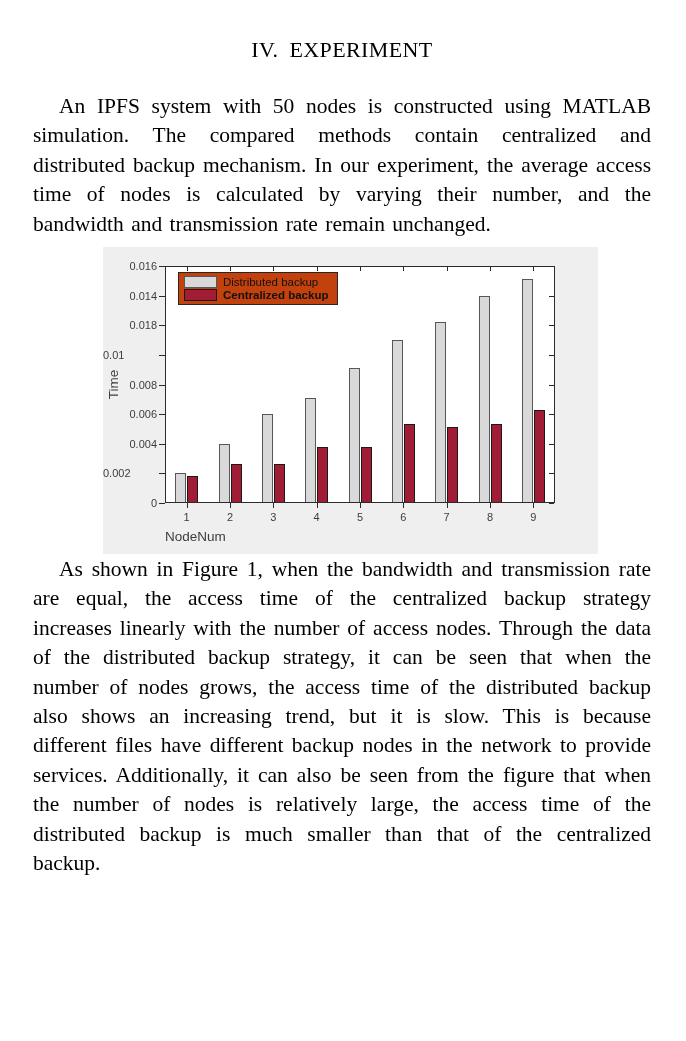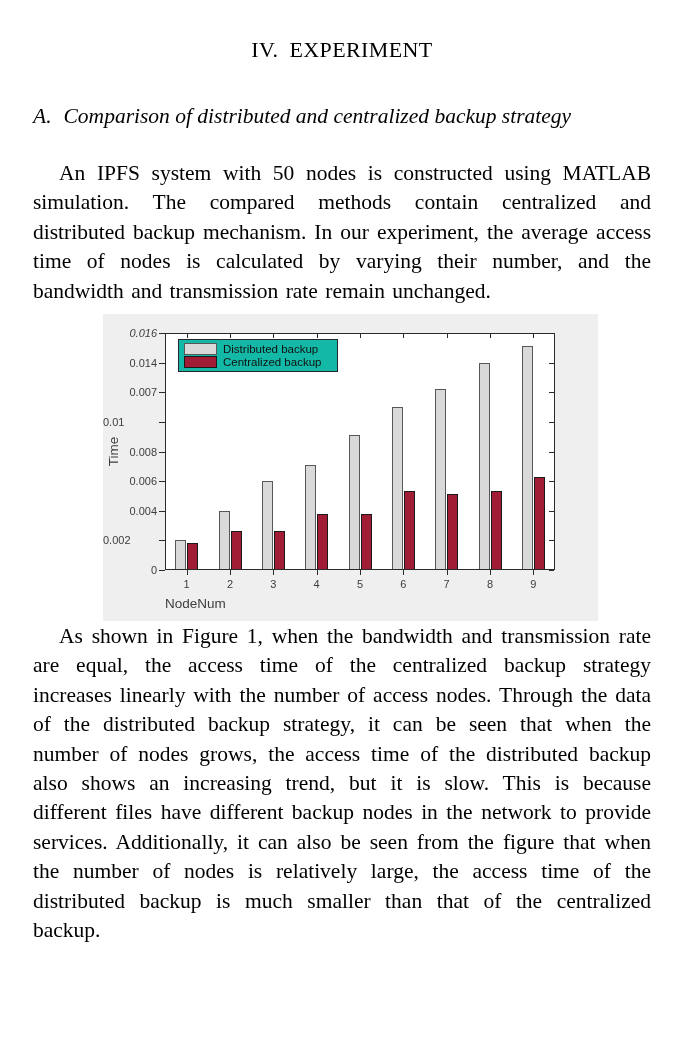--- a/index.html
+++ b/index.html
@@ -36,21 +36,20 @@
   }
   .chart div { position:absolute; }
 </style>
 </head>
 <body>
 
 <main class="col">
 
   <h1 class="section"><span class="sec-num">IV.</span><span>EXPERIMENT</span></h1>
 
-  <h2 class="subsection"><span class="sub-label">A.</span><span>Comparison of distributed and centralized backup strategy</span></h2>
 
   <p class="body-par p1">An IPFS system with 50 nodes is constructed using MATLAB simulation. The compared methods contain centralized and distributed backup mechanism. In our experiment, the average access time of nodes is calculated by varying their number, and the bandwidth and transmission rate remain unchanged.</p>
 
   <figure class="fig1">
     <div class="chart" id="chart" style="background: rgb(239, 239, 239);">
         <div style="left: 62px; top: 19px; width: 390px; height: 237px; background: rgb(255, 255, 255);"></div>
         <div style="left: 72.1667px; top: 226px; width: 11px; height: 30px; background: rgb(217, 217, 217); border: 1px solid rgb(87, 87, 87); box-sizing: border-box;"></div>
         <div style="left: 115.5px; top: 197px; width: 11px; height: 59px; background: rgb(217, 217, 217); border: 1px solid rgb(87, 87, 87); box-sizing: border-box;"></div>
         <div style="left: 158.833px; top: 167px; width: 11px; height: 89px; background: rgb(217, 217, 217); border: 1px solid rgb(87, 87, 87); box-sizing: border-box;"></div>
         <div style="left: 202.167px; top: 151px; width: 11px; height: 105px; background: rgb(217, 217, 217); border: 1px solid rgb(87, 87, 87); box-sizing: border-box;"></div>
@@ -79,27 +78,27 @@
         <div style="left: 446px; top: 197px; width: 5px; height: 1px; background: rgb(43, 43, 43);"></div>
         <div style="left: 0px; top: 160.125px; width: 54px; text-align: right; font-size: 11px; color: rgb(61, 61, 61); line-height: 14px;">0.006</div>
         <div style="left: 56px; top: 167px; width: 6px; height: 1px; background: rgb(43, 43, 43);"></div>
         <div style="left: 446px; top: 167px; width: 5px; height: 1px; background: rgb(43, 43, 43);"></div>
         <div style="left: 0px; top: 130.5px; width: 54px; text-align: right; font-size: 11px; color: rgb(61, 61, 61); line-height: 14px;">0.008</div>
         <div style="left: 56px; top: 138px; width: 6px; height: 1px; background: rgb(43, 43, 43);"></div>
         <div style="left: 446px; top: 138px; width: 5px; height: 1px; background: rgb(43, 43, 43);"></div>
         <div style="left: 0px; top: 100.875px; width: 54px; text-align: left; font-size: 11px; color: rgb(61, 61, 61); line-height: 14px;">0.01</div>
         <div style="left: 56px; top: 108px; width: 6px; height: 1px; background: rgb(43, 43, 43);"></div>
         <div style="left: 446px; top: 108px; width: 5px; height: 1px; background: rgb(43, 43, 43);"></div>
-        <div style="left: 0px; top: 71.25px; width: 54px; text-align: right; font-size: 11px; color: rgb(61, 61, 61); line-height: 14px;">0.007</div>
+        <div style="left: 0px; top: 71.25px; width: 54px; text-align: right; font-size: 11px; color: rgb(61, 61, 61); line-height: 14px;">0.018</div>
         <div style="left: 56px; top: 78px; width: 6px; height: 1px; background: rgb(43, 43, 43);"></div>
         <div style="left: 446px; top: 78px; width: 5px; height: 1px; background: rgb(43, 43, 43);"></div>
         <div style="left: 0px; top: 41.625px; width: 54px; text-align: right; font-size: 11px; color: rgb(61, 61, 61); line-height: 14px;">0.014</div>
         <div style="left: 56px; top: 49px; width: 6px; height: 1px; background: rgb(43, 43, 43);"></div>
         <div style="left: 446px; top: 49px; width: 5px; height: 1px; background: rgb(43, 43, 43);"></div>
-        <div style="left: 0px; top: 12px; width: 54px; text-align: right; font-size: 11px; color: rgb(61, 61, 61); line-height: 14px; font-style: italic;">0.016</div>
+        <div style="left: 0px; top: 12px; width: 54px; text-align: right; font-size: 11px; color: rgb(61, 61, 61); line-height: 14px;">0.016</div>
         <div style="left: 56px; top: 19px; width: 6px; height: 1px; background: rgb(43, 43, 43);"></div>
         <div style="left: 446px; top: 19px; width: 5px; height: 1px; background: rgb(43, 43, 43);"></div>
         <div style="left: 84px; top: 256px; width: 1px; height: 5px; background: rgb(43, 43, 43);"></div>
         <div style="left: 84px; top: 20px; width: 1px; height: 4px; background: rgb(43, 43, 43);"></div>
         <div style="left: 68.6667px; top: 264px; width: 30px; text-align: center; font-size: 11px; color: rgb(61, 61, 61);">1</div>
         <div style="left: 127px; top: 256px; width: 1px; height: 5px; background: rgb(43, 43, 43);"></div>
         <div style="left: 127px; top: 20px; width: 1px; height: 4px; background: rgb(43, 43, 43);"></div>
         <div style="left: 112px; top: 264px; width: 30px; text-align: center; font-size: 11px; color: rgb(61, 61, 61);">2</div>
         <div style="left: 170px; top: 256px; width: 1px; height: 5px; background: rgb(43, 43, 43);"></div>
         <div style="left: 170px; top: 20px; width: 1px; height: 4px; background: rgb(43, 43, 43);"></div>
@@ -118,26 +117,26 @@
         <div style="left: 328.667px; top: 264px; width: 30px; text-align: center; font-size: 11px; color: rgb(61, 61, 61);">7</div>
         <div style="left: 387px; top: 256px; width: 1px; height: 5px; background: rgb(43, 43, 43);"></div>
         <div style="left: 387px; top: 20px; width: 1px; height: 4px; background: rgb(43, 43, 43);"></div>
         <div style="left: 372px; top: 264px; width: 30px; text-align: center; font-size: 11px; color: rgb(61, 61, 61);">8</div>
         <div style="left: 430px; top: 256px; width: 1px; height: 5px; background: rgb(43, 43, 43);"></div>
         <div style="left: 430px; top: 20px; width: 1px; height: 4px; background: rgb(43, 43, 43);"></div>
         <div style="left: 415.333px; top: 264px; width: 30px; text-align: center; font-size: 11px; color: rgb(61, 61, 61);">9</div>
         <div style="left: 62px; top: 19px; width: 390px; height: 237px; border: 1px solid rgb(43, 43, 43); box-sizing: border-box;"></div>
         <div style="left: 62px; top: 282px; width: 390px; font-size: 13.5px; color: rgb(61, 61, 61);">NodeNum</div>
         <div style="left: -50px; top: 129.5px; width: 120px; text-align: center; font-size: 13.5px; color: rgb(61, 61, 61); transform: rotate(-90deg);">Time</div>
-        <div style="left: 75px; top: 25px; width: 160px; height: 33px; background: #14b8a6; border: 1px solid rgb(38, 38, 38); box-sizing: border-box; display: flex; flex-direction: column; justify-content: space-around; padding: 2px 5px;">
+        <div style="left: 75px; top: 25px; width: 160px; height: 33px; background: #c2410c; border: 1px solid rgb(38, 38, 38); box-sizing: border-box; display: flex; flex-direction: column; justify-content: space-around; padding: 2px 5px;">
           <div style="position: relative; display: flex; align-items: center; height: 13px;">
             <div style="position: relative; width: 31px; height: 10px; background: rgb(217, 217, 217); border: 1px solid rgb(87, 87, 87); margin-right: 6px;"></div>
             <div style="position: relative; font-size: 11.5px; color: rgb(17, 17, 17);">Distributed backup</div>
           </div>
-          <div style="position: relative; display: flex; align-items: center; height: 13px;">
+          <div style="position: relative; display: flex; align-items: center; height: 13px; font-weight: bold;">
             <div style="position: relative; width: 31px; height: 10px; background: rgb(161, 29, 53); border: 1px solid rgb(26, 26, 26); margin-right: 6px;"></div>
             <div style="position: relative; font-size: 11.5px; color: rgb(17, 17, 17);">Centralized backup</div>
           </div>
         </div>
       </div>
   </figure>
 
   <p class="body-par p2">As shown in Figure 1, when the bandwidth and transmission rate are equal, the access time of the centralized backup strategy increases linearly with the number of access nodes. Through the data of the distributed backup strategy, it can be seen that when the number of nodes grows, the access time of the distributed backup also shows an increasing trend, but it is slow. This is because different files have different backup nodes in the network to provide services. Additionally, it can also be seen from the figure that when the number of nodes is relatively large, the access time of the distributed backup is much smaller than that of the centralized backup.</p>
 
 </main>

